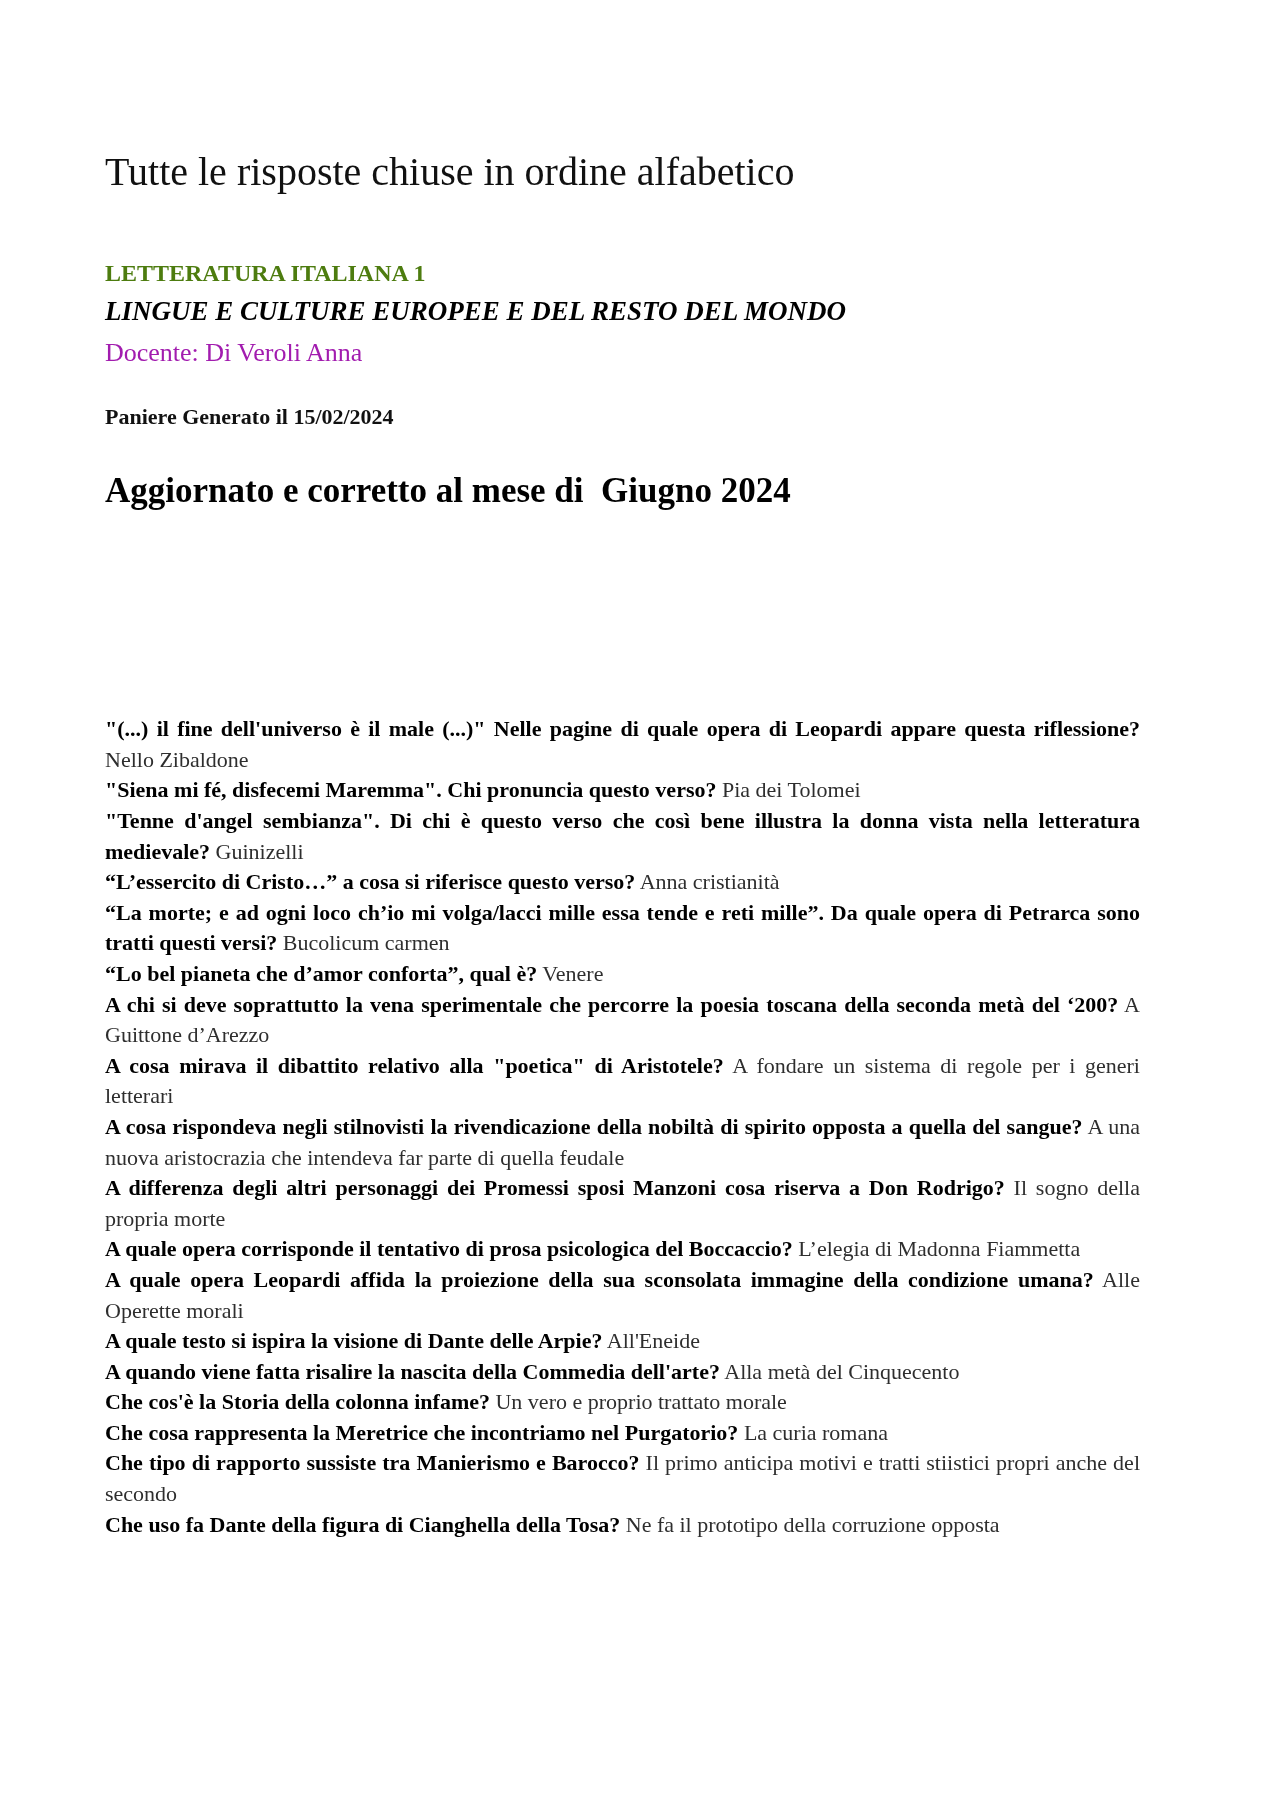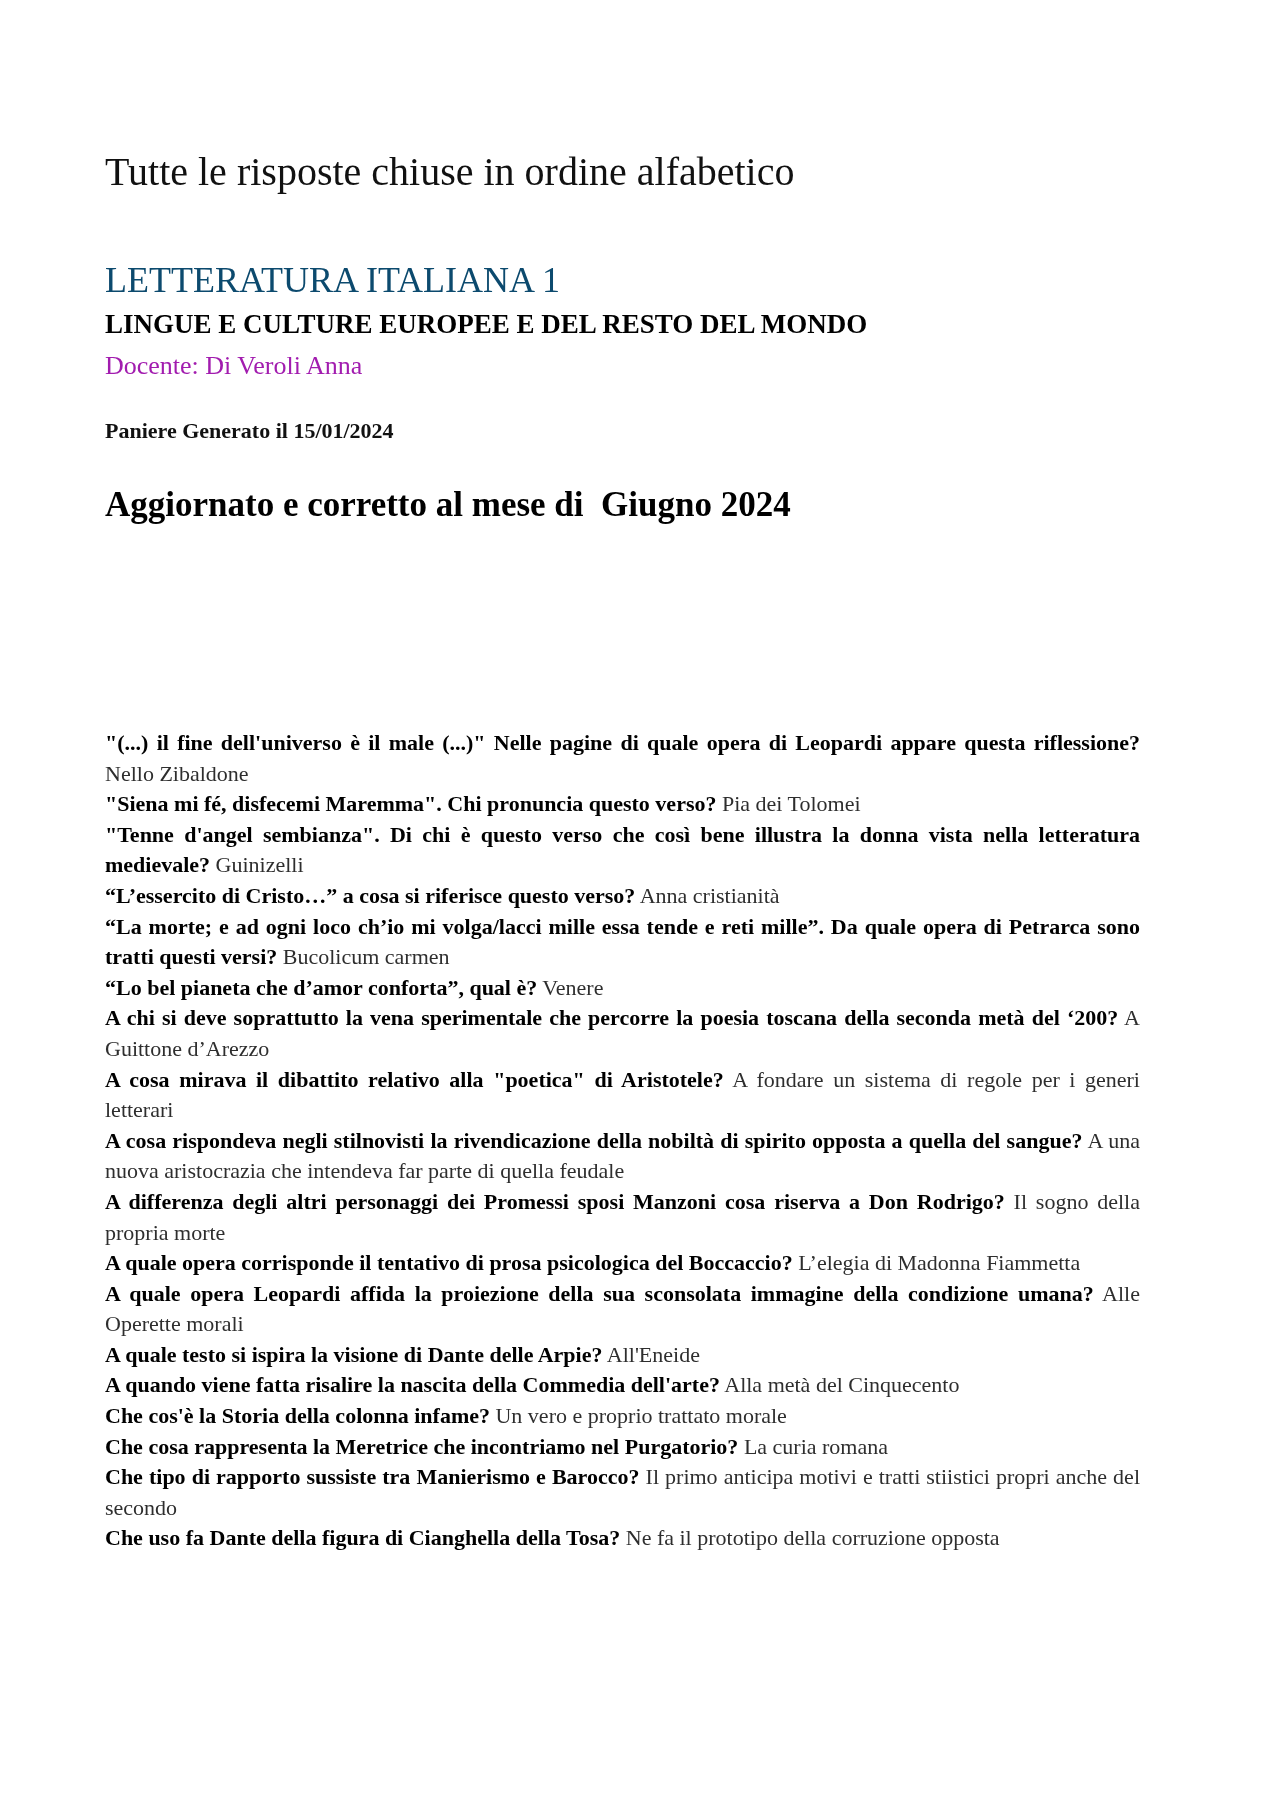--- a/index.html
+++ b/index.html
@@ -21,30 +21,31 @@
   .title {
     margin: 0;
     padding-top: 148px;
     font-size: 40px;
     line-height: 1.2;
     font-weight: 400;
     color: #111111;
   }
   .course-title {
     margin: 64px 0 0 0;
-    font-size: 36px;
+    font-size: 24px;
     line-height: 1.15;
-    font-weight: 400;
-    color: #0c4a6e;
+    font-weight: 700;
+    color: #4d7c0f;
   }
   .course-subtitle {
     margin: 8px 0 0 0;
     font-size: 27px;
     line-height: 1.15;
     font-weight: 700;
+    font-style: italic;
     color: #000000;
   }
   .docente {
     margin: 10px 0 0 0;
     font-size: 26px;
     line-height: 1.2;
     font-weight: 400;
     color: #a21caf;
   }
   .paniere {
@@ -86,21 +87,21 @@
 
 <div class="page">
   <div class="title">Tutte le risposte chiuse in ordine alfabetico</div>
 
   <div class="course-title">LETTERATURA ITALIANA 1</div>
 
   <div class="course-subtitle">LINGUE E CULTURE EUROPEE E DEL RESTO DEL MONDO</div>
 
   <div class="docente">Docente: Di Veroli Anna</div>
 
-  <div class="paniere">Paniere Generato il 15/01/2024</div>
+  <div class="paniere">Paniere Generato il 15/02/2024</div>
 
   <div class="updated">Aggiornato e corretto al mese di  Giugno 2024</div>
 
   <div class="qa-list" id="qa-list">
       <p class="qa"><span class="q">"(...) il fine dell'universo è il male (...)" Nelle pagine di quale opera di Leopardi appare questa riflessione?</span> <span class="a">Nello Zibaldone</span></p>
       <p class="qa"><span class="q">"Siena mi fé, disfecemi Maremma". Chi pronuncia questo verso?</span> <span class="a">Pia dei Tolomei</span></p>
       <p class="qa"><span class="q">"Tenne d'angel sembianza". Di chi è questo verso che così bene illustra la donna vista nella letteratura medievale?</span> <span class="a">Guinizelli</span></p>
       <p class="qa"><span class="q">“L’essercito di Cristo…” a cosa si riferisce questo verso?</span> <span class="a">Anna cristianità</span></p>
       <p class="qa"><span class="q">“La morte; e ad ogni loco ch’io mi volga/lacci mille essa tende e reti mille”.  Da quale opera di Petrarca sono tratti questi versi?</span> <span class="a">Bucolicum carmen</span></p>
       <p class="qa"><span class="q">“Lo bel pianeta che d’amor conforta”, qual è?</span> <span class="a">Venere</span></p>

